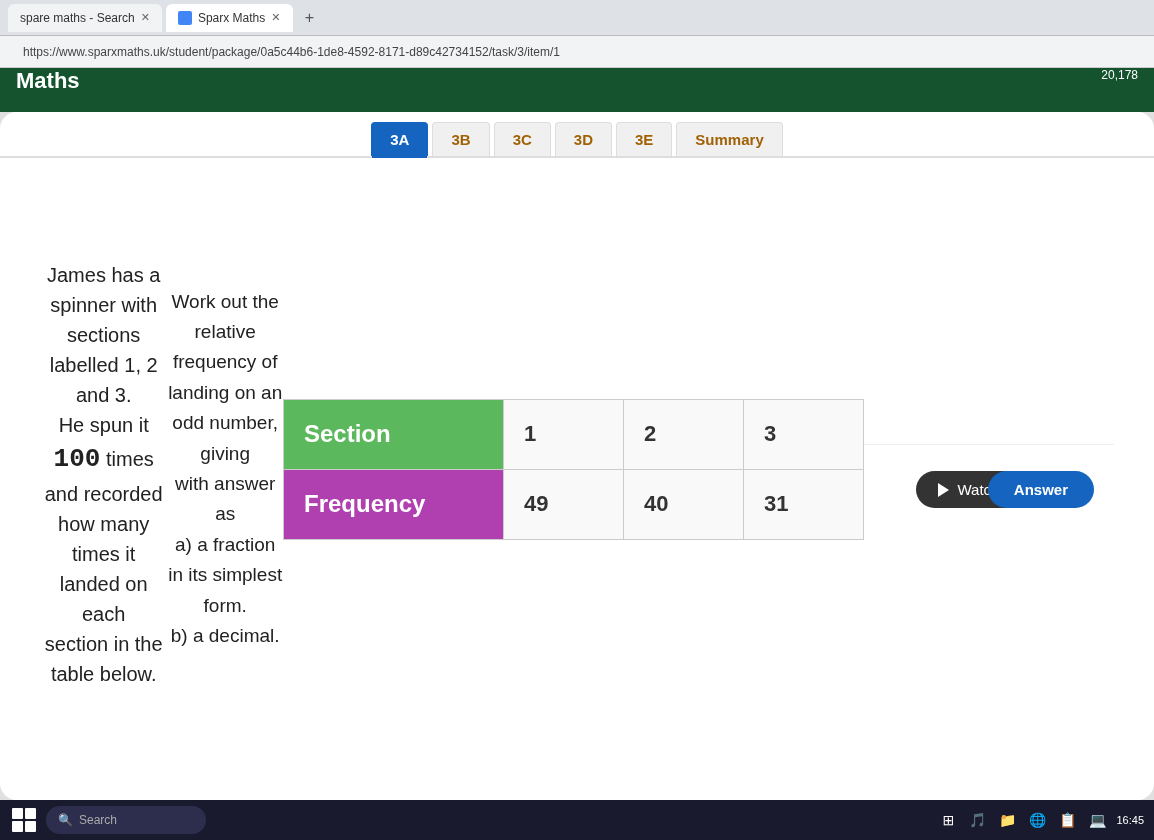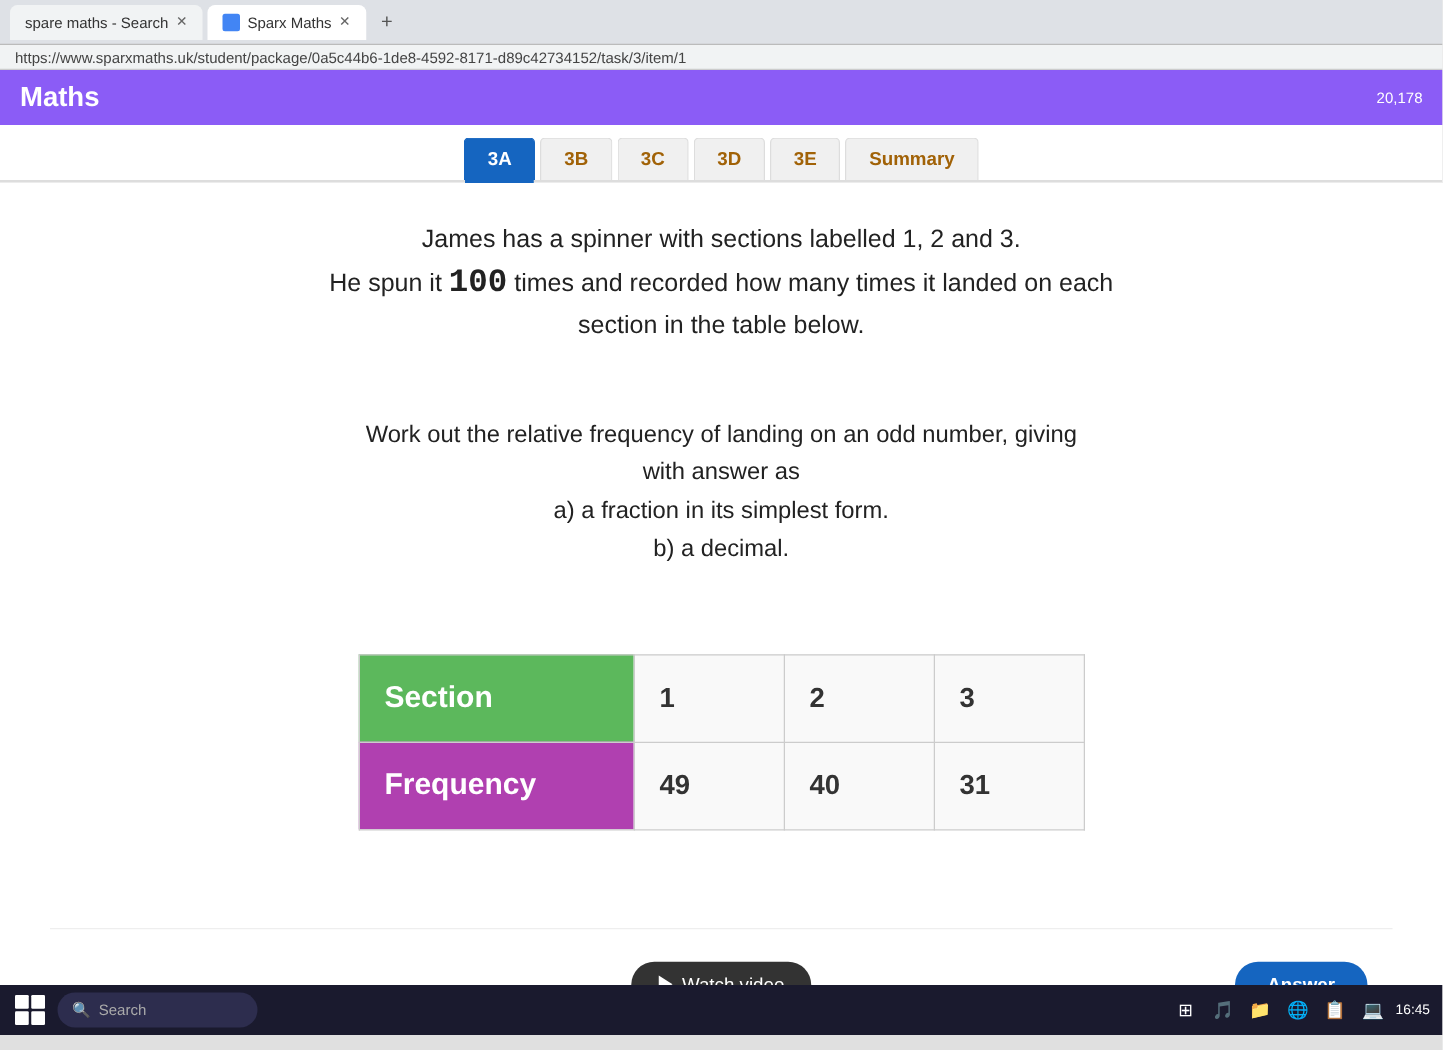--- a/index.html
+++ b/index.html
@@ -48,55 +48,55 @@
       align-items: center;
       justify-content: center;
       font-size: 16px;
       color: #555;
       cursor: pointer;
     }
 
     
     .address-bar {
       background: #f1f3f4;
-      height: 20px;
-      display: flex;
-      align-items: center;
-      padding: 0 12px;
+      height: 32px;
+      display: flex;
+      align-items: center;
+      padding: 0 23px;
       border-bottom: 1px solid #ccc;
       font-size: 12px;
       color: #444;
     }
 
     
     .app-header {
-      background: #8b5cf6;
+      background: #14532d;
       height: 44px;
       display: flex;
-      align-items: center;
       padding: 0 16px;
       justify-content: space-between;
     }
     .app-title {
       color: white;
       font-size: 22px;
       font-weight: bold;
     }
     .header-score {
       color: white;
       font-size: 12px;
     }
 
     
     .main-content {
       background: #f5f5f5;
       height: calc(840px - 36px - 32px - 44px - 40px);
       overflow: hidden;
       display: flex;
       flex-direction: column;
+      border-radius: 17px;
     }
 
     
     .tabs-bar {
       background: white;
       display: flex;
       justify-content: center;
       padding: 10px 0 0 0;
       border-bottom: 2px solid #ddd;
       gap: 4px;
@@ -129,24 +129,22 @@
     }
 
     
     .question-container {
       background: white;
       margin: 0;
       padding: 30px 40px 20px 40px;
       flex: 1;
       overflow-y: auto;
       display: flex;
-      flex-direction: column;
       align-items: center;
       position: relative;
-      gap: 38px;
     }
     .question-text {
       text-align: center;
       font-size: 20px;
       color: #222;
       line-height: 1.5;
       max-width: 800px;
       margin-bottom: 20px;
     }
     .question-text .big-num {

